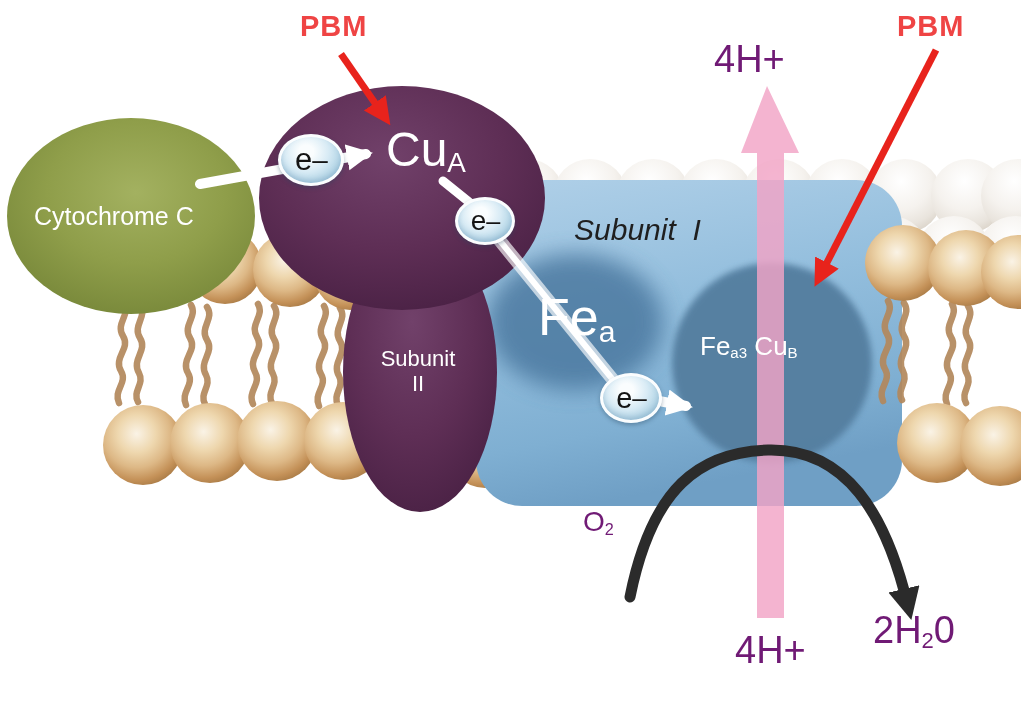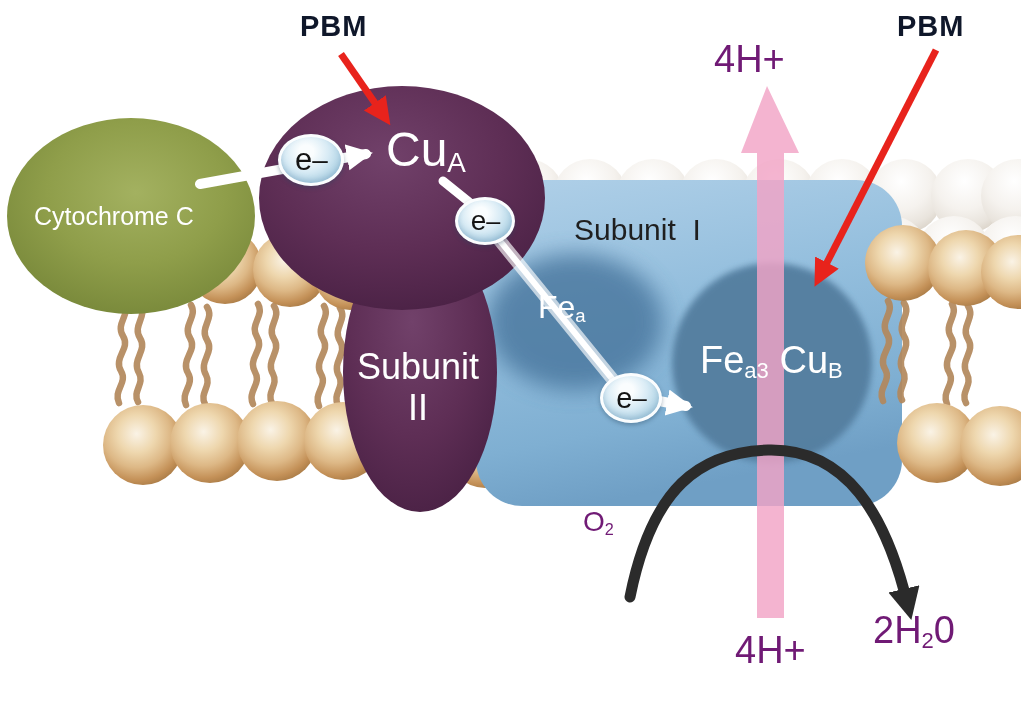--- a/index.html
+++ b/index.html
@@ -6,31 +6,31 @@
   .stage{
     position:relative;width:1021px;height:720px;background:#ffffff;overflow:hidden;
     font-family:"Liberation Sans","DejaVu Sans",sans-serif;
   }
   .stage > svg{position:absolute;left:0;top:0;}
   .lbl{position:absolute;line-height:1;white-space:pre;}
   .sub{font-size:.58em;vertical-align:-.22em;}
   .supminus{font-size:.9em;vertical-align:.32em;letter-spacing:-1px;}
   .white{color:#ffffff;}
   .black{color:#701a75;}
-  .red{color:#0f172a;font-weight:bold;letter-spacing:1px;}
+  .red{color:#ef4444;font-weight:bold;letter-spacing:1px;}
 
   #lbl-pbm-left  {left:300px;top:12px;font-size:29px;}
   #lbl-pbm-right {left:897px;top:12px;font-size:29px;}
   #lbl-proton-top{left:714px;top:40px;font-size:38px;}
   #lbl-cua       {left:386px;top:126px;font-size:48px;}
   #lbl-cyt       {left:34px;top:204px;font-size:25px;}
-  #lbl-sub1      {left:574px;top:215px;font-size:30px;color:#1f1f1f;}
-  #lbl-fea       {left:538px;top:291px;font-size:32px;}
-  #lbl-feacub    {left:700px;top:333px;font-size:38px;margin-top:8px;}
-  #lbl-sub2      {left:352px;top:347px;width:132px;text-align:center;font-size:36px;line-height:1.13;}
+  #lbl-sub1      {left:574px;top:215px;font-size:30px;color:#1f1f1f;font-style:italic;}
+  #lbl-fea       {left:538px;top:291px;font-size:52px;}
+  #lbl-feacub    {left:700px;top:333px;font-size:26px;}
+  #lbl-sub2      {left:352px;top:347px;width:132px;text-align:center;font-size:22px;line-height:1.13;}
   #lbl-o2        {left:583px;top:508px;font-size:28px;}
   #lbl-proton-bottom{left:735px;top:631px;font-size:38px;}
   #lbl-water     {left:873px;top:611px;font-size:38px;}
 
   .electron{
     position:absolute;display:flex;align-items:center;justify-content:center;
     border-radius:50%;color:#141414;
     background:radial-gradient(ellipse at 42% 32%,#fafdfe 15%,#d8ebf5 45%,#a9cfe2 78%,#92bdd5);
     border:3px solid #fbfdfe;
     box-shadow:0 2px 4px rgba(40,70,95,.40), inset 0 -3px 5px rgba(110,150,180,.35);

